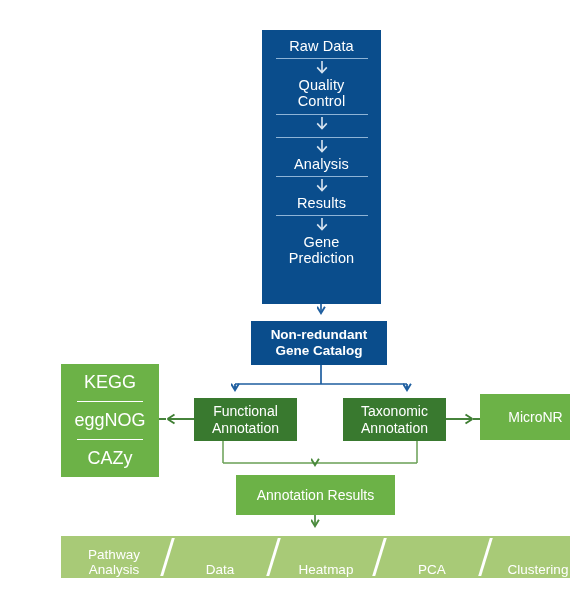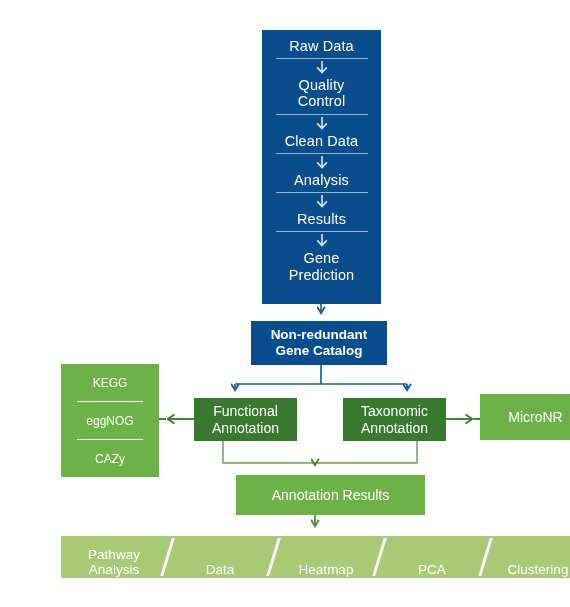--- a/index.html
+++ b/index.html
@@ -94,41 +94,41 @@
   .func-ann { left: 154px; top: 382px; width: 103px; height: 43px; }
   .tax-ann  { left: 303px; top: 382px; width: 103px; height: 43px; }
 
   
   .green-box { background: #6cb247; text-align: right; }
   .micronr {
     left: 440px; top: 378px; width: 111px; height: 46px;
     font-size: 14px;
   }
   .annotation-results {
-    left: 196px; top: 459px; width: 189px; height: 40px;
+    left: 196px; top: 459px; width: 159px; height: 40px;
     font-size: 14px;
   }
 
   
   .db-stack {
     position: absolute;
     left: 21px;
     top: 348px;
     width: 98px;
     height: 113px;
     background: #6cb247;
     box-sizing: border-box;
     display: flex;
     flex-direction: column;
     align-items: center;
     justify-content: space-evenly;
   }
   .db-item {
     color: #ffffff;
-    font-size: 12px;
+    font-size: 18px;
     text-align: center;
     width: 100%;
   }
   .db-rule {
     width: 66px;
     height: 1px;
     background: #ffffff;
   }
 
   
@@ -224,21 +224,20 @@
 
     <div class="pipeline-step">Quality
 Control</div>
     <div class="pipeline-rule"></div>
     <div class="pipeline-arrow">
       <svg width="16" height="16" viewBox="0 0 16 16">
         <path d="M8,1 L8,12 M3.2,7.4 L8,12.6 L12.8,7.4" stroke="#d7e4f0" stroke-width="1.6" fill="none"></path>
       </svg>
     </div>
 
-    <div class="pipeline-step">Clean Data</div>
     <div class="pipeline-rule"></div>
     <div class="pipeline-arrow">
       <svg width="16" height="16" viewBox="0 0 16 16">
         <path d="M8,1 L8,12 M3.2,7.4 L8,12.6 L12.8,7.4" stroke="#d7e4f0" stroke-width="1.6" fill="none"></path>
       </svg>
     </div>
 
     <div class="pipeline-step">Analysis</div>
     <div class="pipeline-rule"></div>
     <div class="pipeline-arrow">

